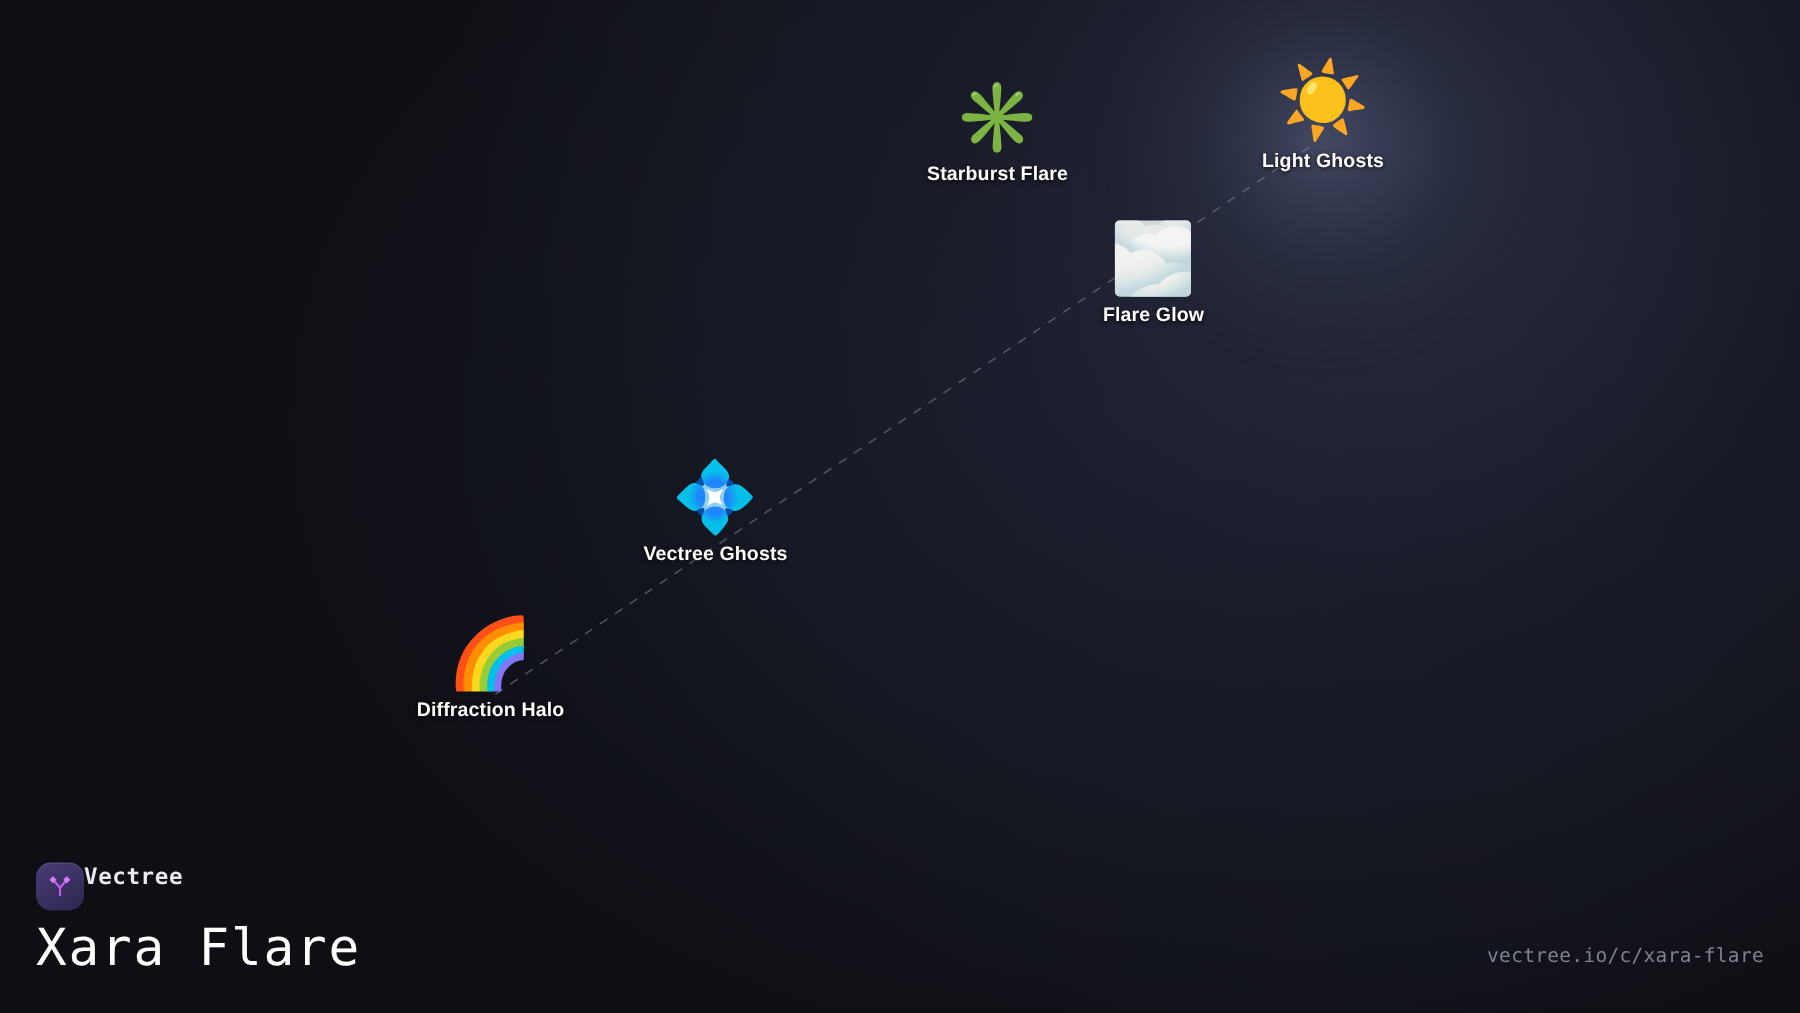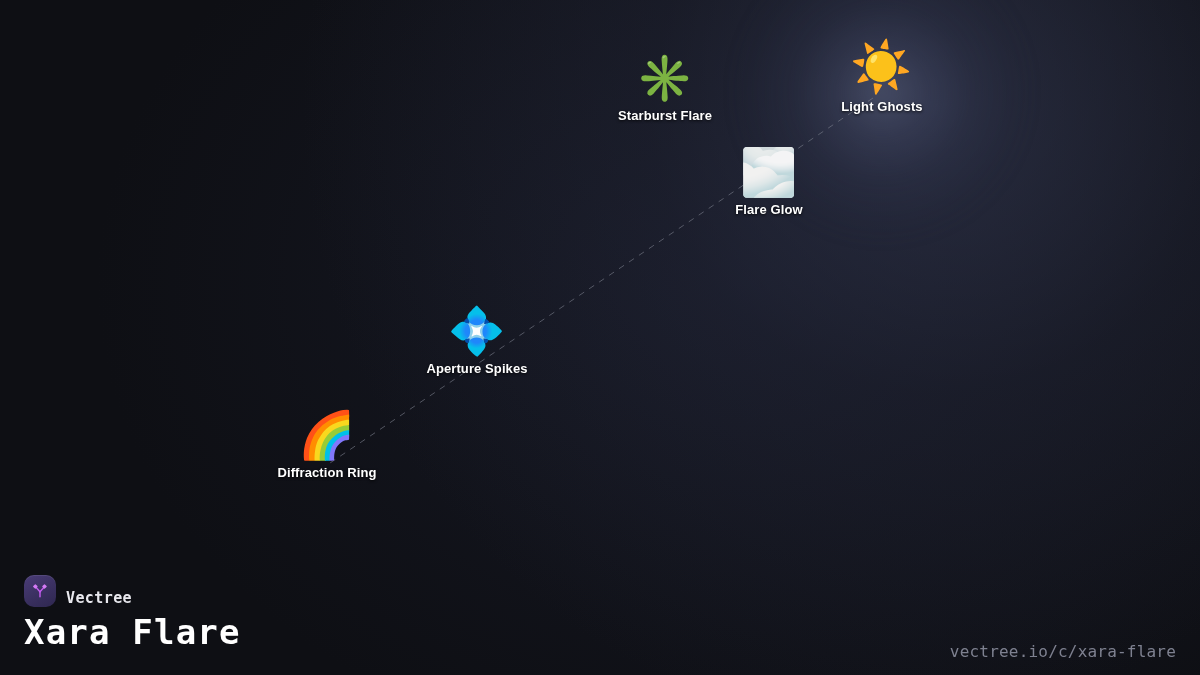--- a/index.html
+++ b/index.html
@@ -98,22 +98,21 @@
 
   .footer-left {
     display: flex;
     flex-direction: column;
     gap: 8px;
     padding-bottom: 24px;
   }
 
   .brand-row {
     display: flex;
-    align-items: flex-end;
-    gap: 10px;
+    align-items: flex-start;
   }
 
   .brand-logo {
     width: 32px;
     height: 32px;
     border-radius: 10px;
     background: linear-gradient(150deg, #4a3c78 0%, #3a3060 55%, #2e2750 100%);
     display: flex;
     align-items: center;
     justify-content: center;
@@ -125,32 +124,32 @@
     font-family: "DejaVu Sans Mono", monospace;
     font-size: 15px;
     font-weight: bold;
     color: #e9e9ef;
     letter-spacing: 0.4px;
   }
 
   .page-title {
     font-family: "DejaVu Sans Mono", monospace;
     font-size: 34px;
-    font-weight: bold;
+    font-weight: normal;
     color: #ffffff;
     letter-spacing: 1.2px;
     line-height: 1.05;
   }
 
   .footer-url {
     font-family: "DejaVu Sans Mono", monospace;
-    font-size: 16px;
+    font-size: 13px;
     color: #7e8190;
     letter-spacing: 0.2px;
-    padding-bottom: 14px;
+    padding-bottom: 30px;
   }
 </style>
 </head>
 <body>
 
 <div id="stage">
 
   <div class="bg-vignette"></div>
 
   <div class="light-halo" id="light-halo" style="width: 300px; height: 300px; left: 732px; top: -58px;"></div>
@@ -167,25 +166,25 @@
       <div class="node" style="left: 665px; top: 89px;">
         <span class="node-icon" style="font-size: 46px;">✳️</span>
         <span class="node-label">Starburst Flare</span>
       </div>
       <div class="node" style="left: 769px; top: 183px;">
         <span class="node-icon" style="font-size: 46px;">🌫️</span>
         <span class="node-label">Flare Glow</span>
       </div>
       <div class="node" style="left: 477px; top: 342px;">
         <span class="node-icon" style="font-size: 46px;">💠</span>
-        <span class="node-label">Aperture Spikes</span>
+        <span class="node-label">Vectree Ghosts</span>
       </div>
       <div class="node" style="left: 327px; top: 446px;">
         <span class="node-icon" style="font-size: 46px;">🌈</span>
-        <span class="node-label">Diffraction Ring</span>
+        <span class="node-label">Diffraction Halo</span>
       </div>
     </div>
 </div>
 
 <div id="footer">
 
   <div class="footer-left">
 
     <div class="brand-row">
       <div class="brand-logo">

